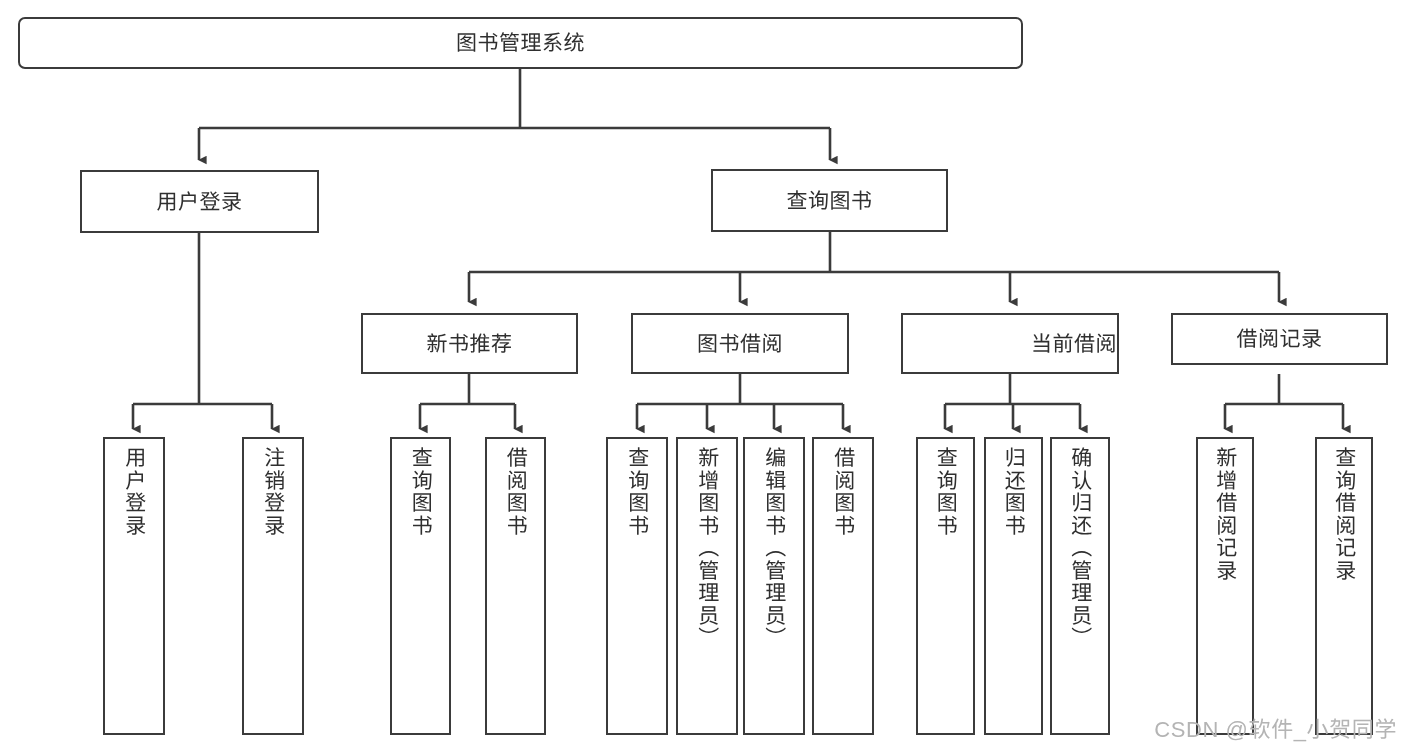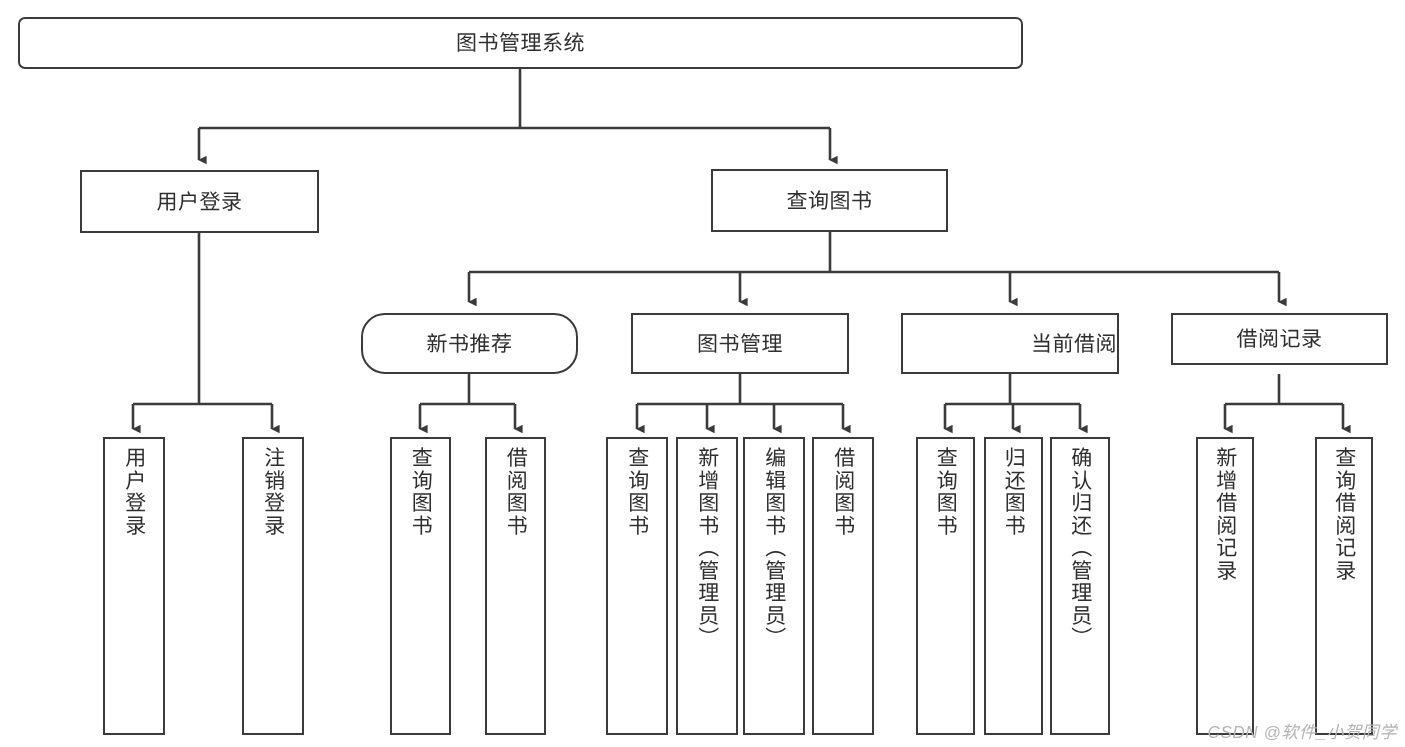--- a/index.html
+++ b/index.html
@@ -56,26 +56,25 @@
     font-size: 21px;
     line-height: 1.02;
     letter-spacing: 1.5px;
     white-space: normal;
     max-height: 100%;
   }
   #watermark {
     position: absolute;
     right: 8px;
     bottom: 4px;
-    font-size: 17px;
+    font-size: 22px;
     color: #b4b4b4;
     letter-spacing: 0.6px;
     white-space: nowrap;
     user-select: none;
-    font-style: italic;
   }
 </style>
 </head>
 <body>
 
 <div id="diagram-canvas">
 
   <svg id="edge-layer" viewBox="0 0 1405 747" xmlns="http://www.w3.org/2000/svg">
     <defs>
       <marker id="arrowhead" markerWidth="9" markerHeight="9" refX="4.5" refY="7.6" orient="auto" markerUnits="userSpaceOnUse">
@@ -130,25 +129,25 @@
     <span class="node-label">图书管理系统</span>
   </div>
 
   <div class="node" style="left:80px; top:170px; width:239px; height:63px;">
     <span class="node-label">用户登录</span>
   </div>
   <div class="node" style="left:711px; top:169px; width:237px; height:63px;">
     <span class="node-label">查询图书</span>
   </div>
 
-  <div class="node" style="left:361px; top:313px; width:217px; height:61px;border-radius:24px;">
+  <div class="node" style="left:361px; top:313px; width:217px; height:61px;">
     <span class="node-label">新书推荐</span>
   </div>
   <div class="node" style="left:631px; top:313px; width:218px; height:61px;">
-    <span class="node-label">图书管理</span>
+    <span class="node-label">图书借阅</span>
   </div>
   <div class="node" style="left:901px; top:313px; width:218px; height:61px;justify-content:flex-end;">
     <span class="node-label">当前借阅</span>
   </div>
   <div class="node" style="left:1171px; top:313px; width:217px; height:52px;">
     <span class="node-label">借阅记录</span>
   </div>
 
   <div class="node vertical" style="left:103px; top:437px; width:62px; height:298px;">
     <span class="node-label">用户登录</span>

